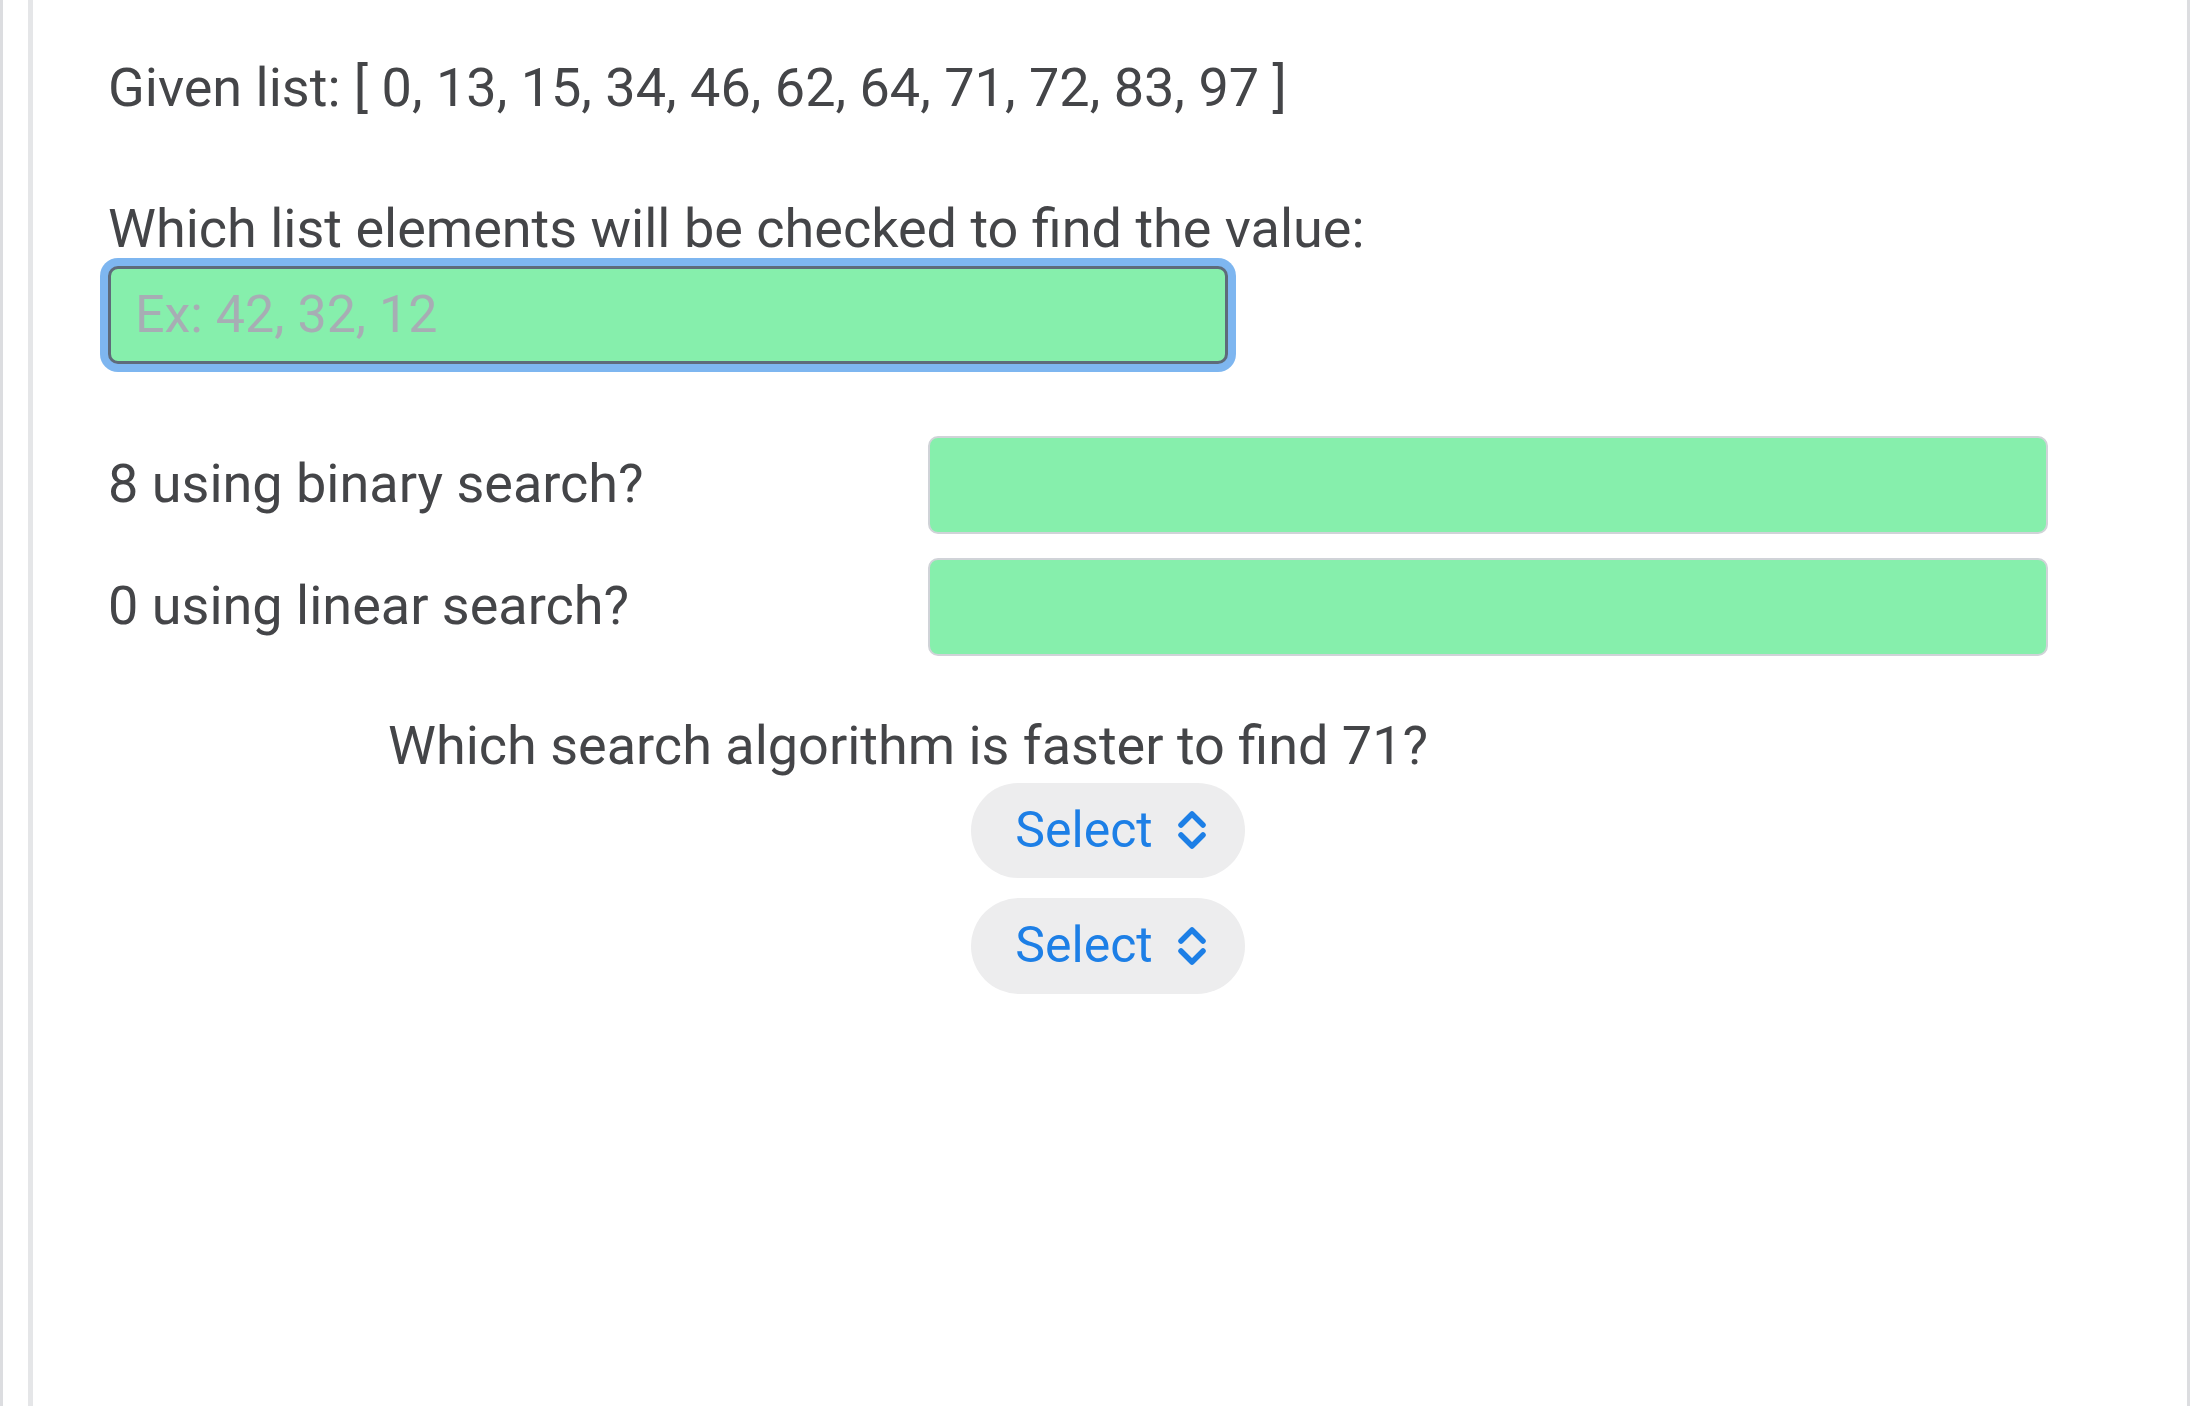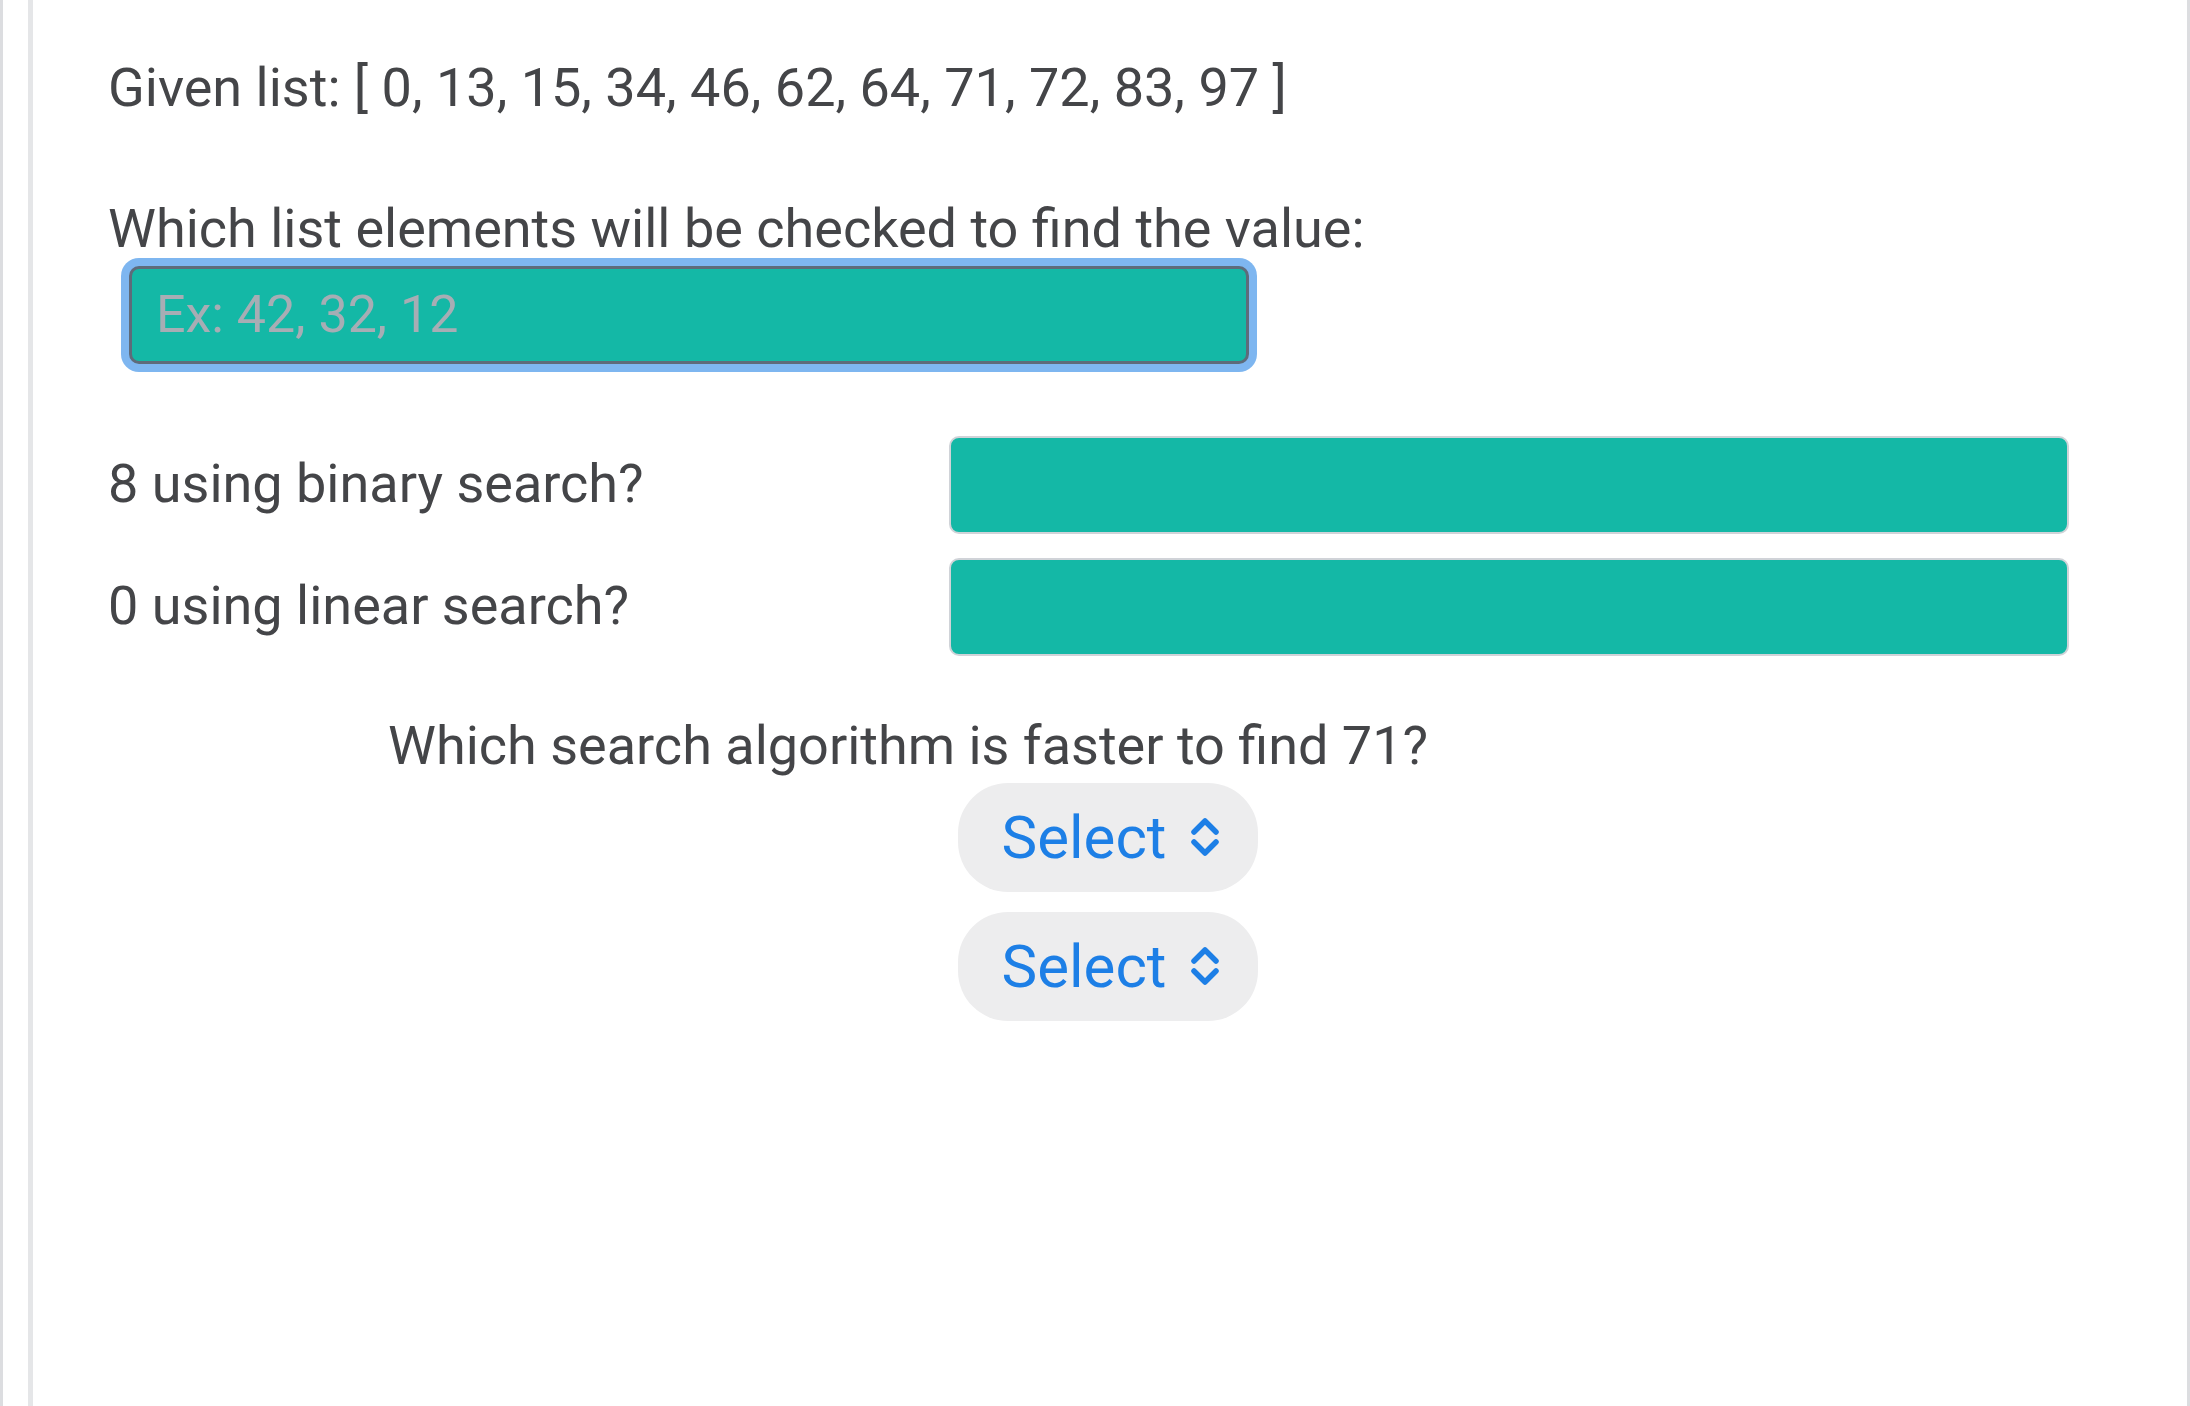--- a/index.html
+++ b/index.html
@@ -60,22 +60,21 @@
   }
   .text-input {
     width: 1120px;
     height: 98px;
     border: 2px solid #d0d3d8;
     border-radius: 10px;
     font-size: 52px;
     padding: 0 24px;
     color: #444548;
     font-family: inherit;
-    background: #14b8a6;
-    margin-left: 21px;
+    background: #86efac;
   }
   .text-input::placeholder {
     color: #a7adb4;
   }
   .text-input.focused {
     border: 3px solid #5e6b7a;
     box-shadow: 0 0 0 8px #7eb6f0;
     outline: none;
   }
   .select-row {
@@ -93,21 +92,21 @@
     display: inline-flex;
     align-items: center;
     background: #ededee;
     border-radius: 50px;
     padding: 14px 36px 14px 44px;
     cursor: pointer;
     user-select: none;
   }
   .select-pill .select-text {
     color: #1d7fe6;
-    font-size: 60px;
+    font-size: 50px;
     margin-right: 22px;
   }
   .select-pill .updown-icon {
     display: inline-flex;
     flex-direction: column;
     align-items: center;
     justify-content: center;
     gap: 2px;
   }
   .select-pill .updown-icon svg {

